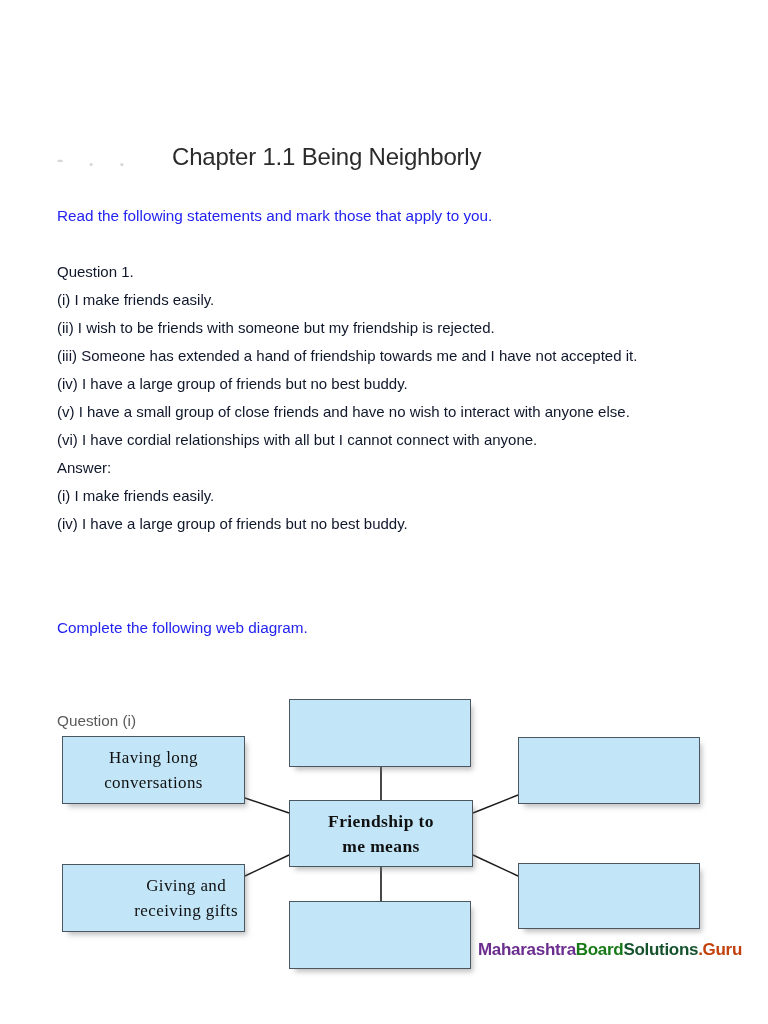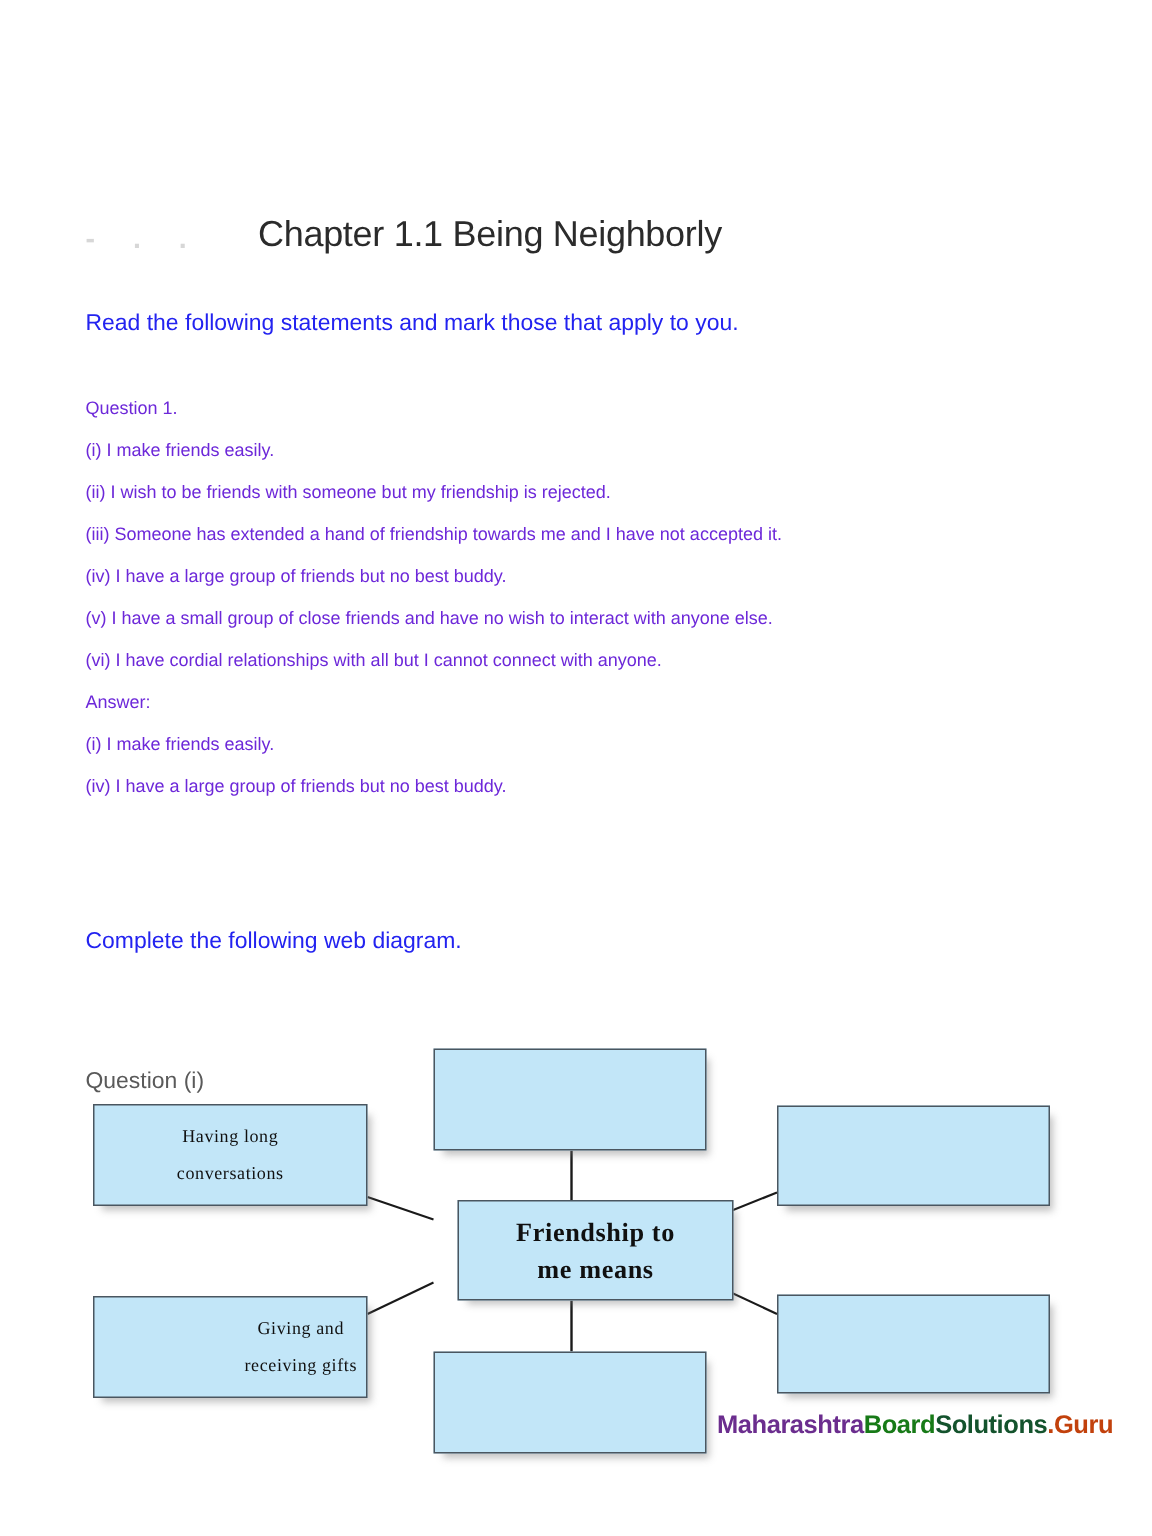--- a/index.html
+++ b/index.html
@@ -61,23 +61,23 @@
     color: #2323f0;
     white-space: nowrap;
   }
   #note-read  { top: 207px; }
   #note-web   { top: 619px; }
 
   .body-block {
     position: absolute;
     left: 57px;
     width: 660px;
-    font-size: 12px;
+    font-size: 15px;
     line-height: 28px;
-    color: #6d28d9;
+    color: #0f172a;
   }
   #block-q1 { top: 258px; }
   .body-block p {
     margin: 0;
   }
 
   .q-label {
     position: absolute;
     left: 57px;
     top: 671px;
@@ -104,38 +104,38 @@
     box-sizing: border-box;
     background: #c2e6f8;
     border: 1.6px solid #4a5660;
     box-shadow: 4px 5px 5px -2px rgba(120,120,120,0.45);
     display: flex;
     align-items: center;
     justify-content: center;
     text-align: center;
     font-family: "Liberation Serif", serif;
     color: #101010;
-    font-size: 12px;
+    font-size: 17px;
     line-height: 25px;
     letter-spacing: 0.4px;
   }
   .node.center {
     font-weight: 700;
     font-size: 17.5px;
   }
   .node .txt {
     display: block;
     padding: 0 6px;
   }
 
   
   #node-top      { left: 289px; top:  19px; width: 182px; height: 68px; }
   #node-left-1   { left:  62px; top:  56px; width: 183px; height: 68px; }
   #node-right-1  { left: 518px; top:  57px; width: 182px; height: 67px; }
-  #node-center   { left: 305px; top: 120px; width: 184px; height: 67px; }
+  #node-center   { left: 289px; top: 120px; width: 184px; height: 67px; }
   #node-left-2   { left:  62px; top: 184px; width: 183px; height: 68px; justify-content: flex-end; }
   #node-right-2  { left: 518px; top: 183px; width: 182px; height: 66px; }
   #node-bottom   { left: 289px; top: 221px; width: 182px; height: 68px; }
 
   
   .watermark {
     position: absolute;
     left: 478px;
     top: 940px;
     font-family: "Liberation Sans", sans-serif;

